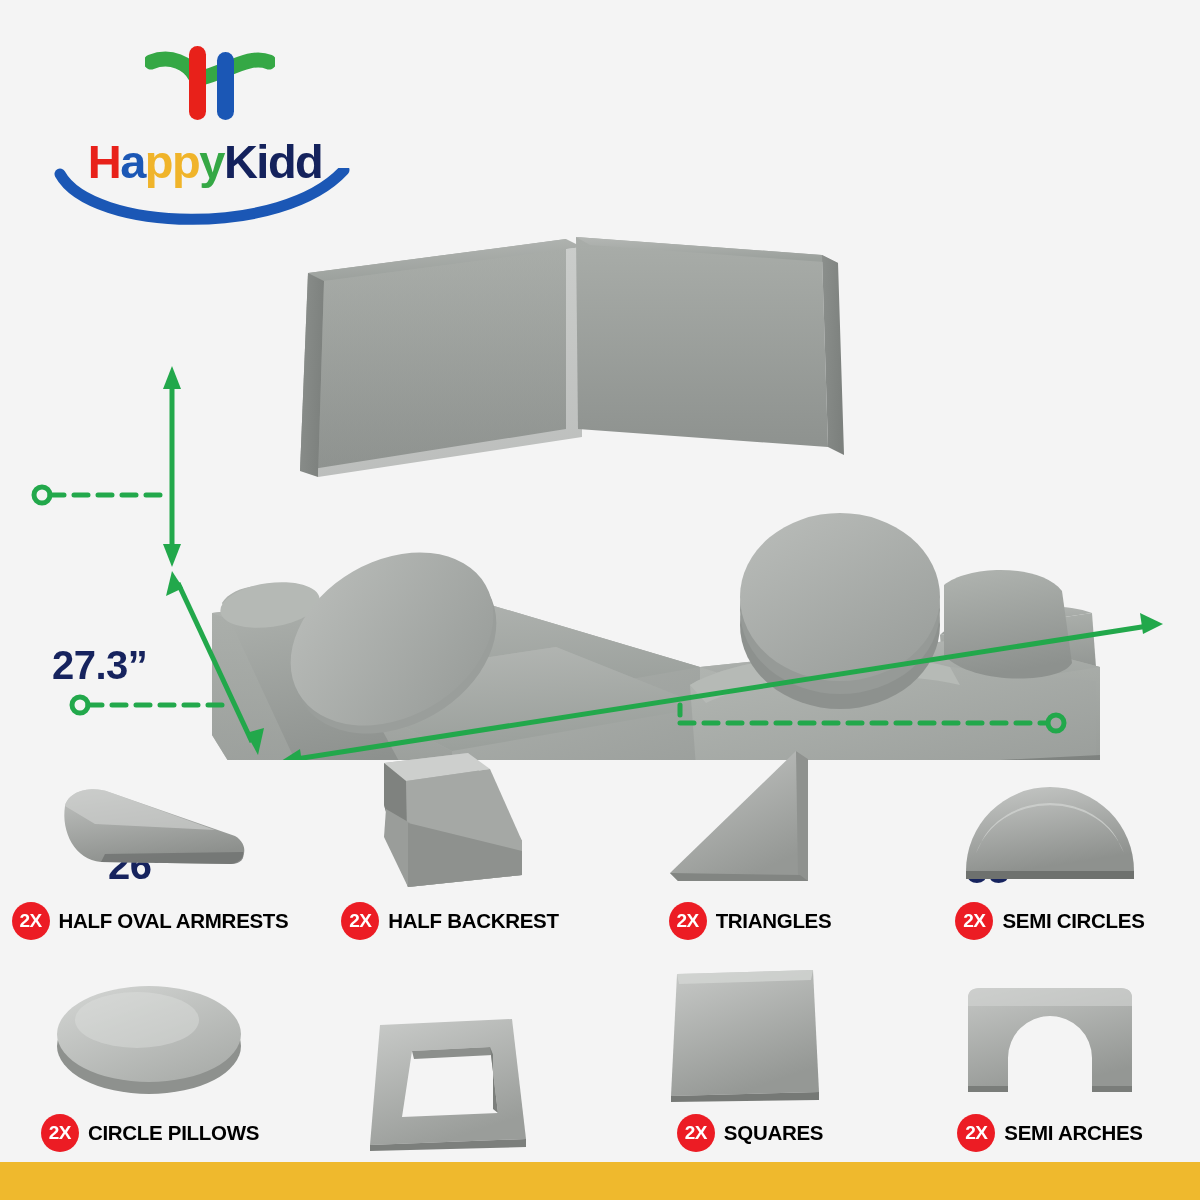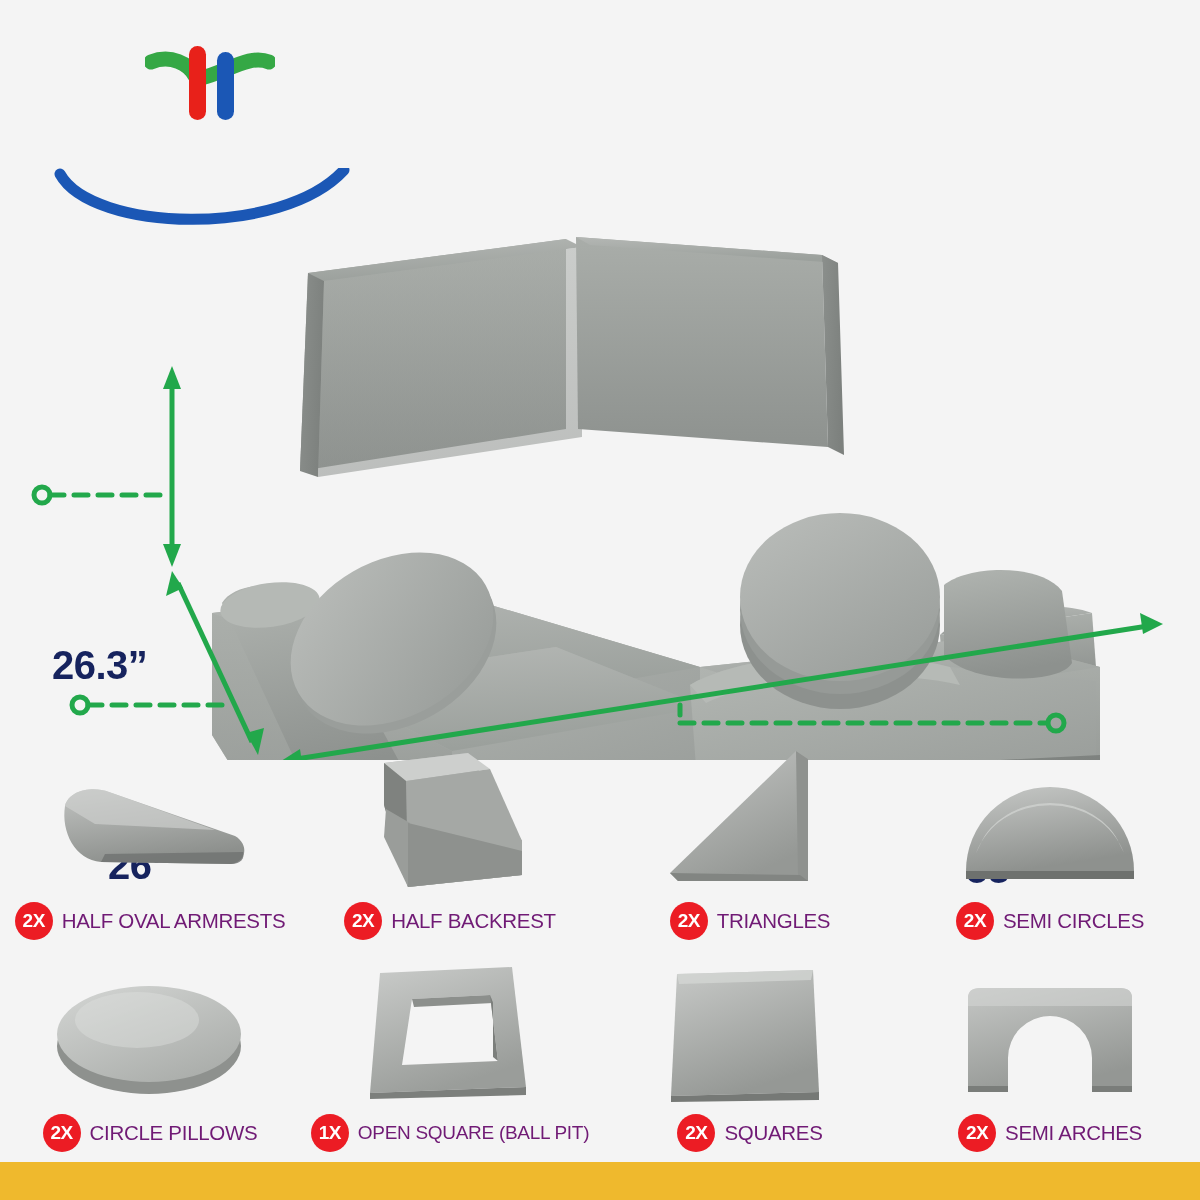--- a/index.html
+++ b/index.html
@@ -173,22 +173,22 @@
     font-weight: bold;
     font-size: 19px;
     display: flex;
     align-items: center;
     justify-content: center;
     flex: 0 0 auto;
     letter-spacing: -0.5px;
   }
 
   .piece-name {
-    color: #701a75;
-    font-weight: normal;
+    color: #000000;
+    font-weight: bold;
     font-size: 20.5px;
     letter-spacing: -0.3px;
     font-family: "Liberation Sans", sans-serif;
   }
   .piece-name.small { font-size: 19px; }
 
   
   #footer-bar {
     position: absolute;
     left: 0;
@@ -207,20 +207,23 @@
 
     <div id="logo-block">
 
       <svg id="logo-mark" viewBox="0 0 130 90">
         <path d="M6 20 C 26 12, 44 22, 50 34" stroke="#35a845" stroke-width="15" stroke-linecap="round" fill="none"></path>
         <path d="M124 20 C 104 12, 82 30, 56 36" stroke="#35a845" stroke-width="15" stroke-linecap="round" fill="none"></path>
         <rect x="44" y="4" width="17" height="74" rx="8.5" fill="#e8211a"></rect>
         <rect x="72" y="10" width="17" height="68" rx="8.5" fill="#1b57b5"></rect>
       </svg>
 
+      <div id="logo-wordmark">
+        <span class="lg-h">H</span><span class="lg-a">a</span><span class="lg-p1">p</span><span class="lg-p2">p</span><span class="lg-y">y</span><span class="lg-kidd">Kidd</span>
+      </div>
 
       <svg id="logo-swoosh" viewBox="0 0 300 70">
         <path d="M8 6 C 40 64, 230 70, 292 2" stroke="#1b57b5" stroke-width="11" fill="none" stroke-linecap="round"></path>
       </svg>
     </div>
 
   </div>
 
   <div id="hero">
 
@@ -347,21 +350,21 @@
       <g>
         <line x1="290" y1="545" x2="1148" y2="411" stroke="#22a84b" stroke-width="5"></line>
         <polygon points="1163,409 1140,398 1143,419" fill="#22a84b"></polygon>
         <polygon points="278,548 300,534 303,554" fill="#22a84b"></polygon>
         <line x1="680" y1="490" x2="680" y2="508" stroke="#22a84b" stroke-width="5" stroke-dasharray="10 8" stroke-linecap="round"></line>
         <line x1="680" y1="508" x2="1046" y2="508" stroke="#22a84b" stroke-width="5" stroke-dasharray="14 10" stroke-linecap="round"></line>
         <circle cx="1056" cy="508" r="8" fill="none" stroke="#22a84b" stroke-width="5"></circle>
       </g>
     </svg>
 
-    <div class="dim-label" id="dim-h-label">26.3”</div>
+    <div class="dim-label" id="dim-h-label">27.3”</div>
     <div class="dim-label" id="dim-d-label">26”</div>
     <div class="dim-label" id="dim-w-label">53”</div>
   </div>
 
   <div id="pieces">
 
     <div class="piece-row" id="piece-row-1">
 
       <div class="piece-cell">
         <div class="piece-art">
@@ -478,24 +481,20 @@
                   <stop offset="100%" stop-color="#9a9d9a"></stop>
             </linearGradient>
               </defs>
             <path d="M30 16 L162 10 L176 130 L20 136 Z" fill="url(#pg6)"></path>
             <path d="M62 42 L140 38 L148 104 L52 108 Z" fill="#f4f4f4"></path>
             <path d="M62 42 L140 38 L143 46 L64 50 Z" fill="#8c8f8c"></path>
             <path d="M140 38 L148 104 L143 100 L143 46 Z" fill="#7c7f7c"></path>
             <path d="M20 136 L176 130 L176 138 L20 142 Z" fill="#7c7f7c"></path>
           </svg>
         </div>
-        <div class="piece-caption">
-          <div class="qty-badge">1X</div>
-          <div class="piece-name small">OPEN SQUARE (BALL PIT)</div>
-        </div>
       </div>
 
       <div class="piece-cell">
         <div class="piece-art">
           <svg width="190" height="145" viewBox="0 0 190 145">
             <defs>
                 <linearGradient id="pg7" x1="0" y1="0" x2="0.4" y2="1">
               <stop offset="0%" stop-color="#c7c9c7"></stop>
                   <stop offset="100%" stop-color="#959895"></stop>
             </linearGradient>

